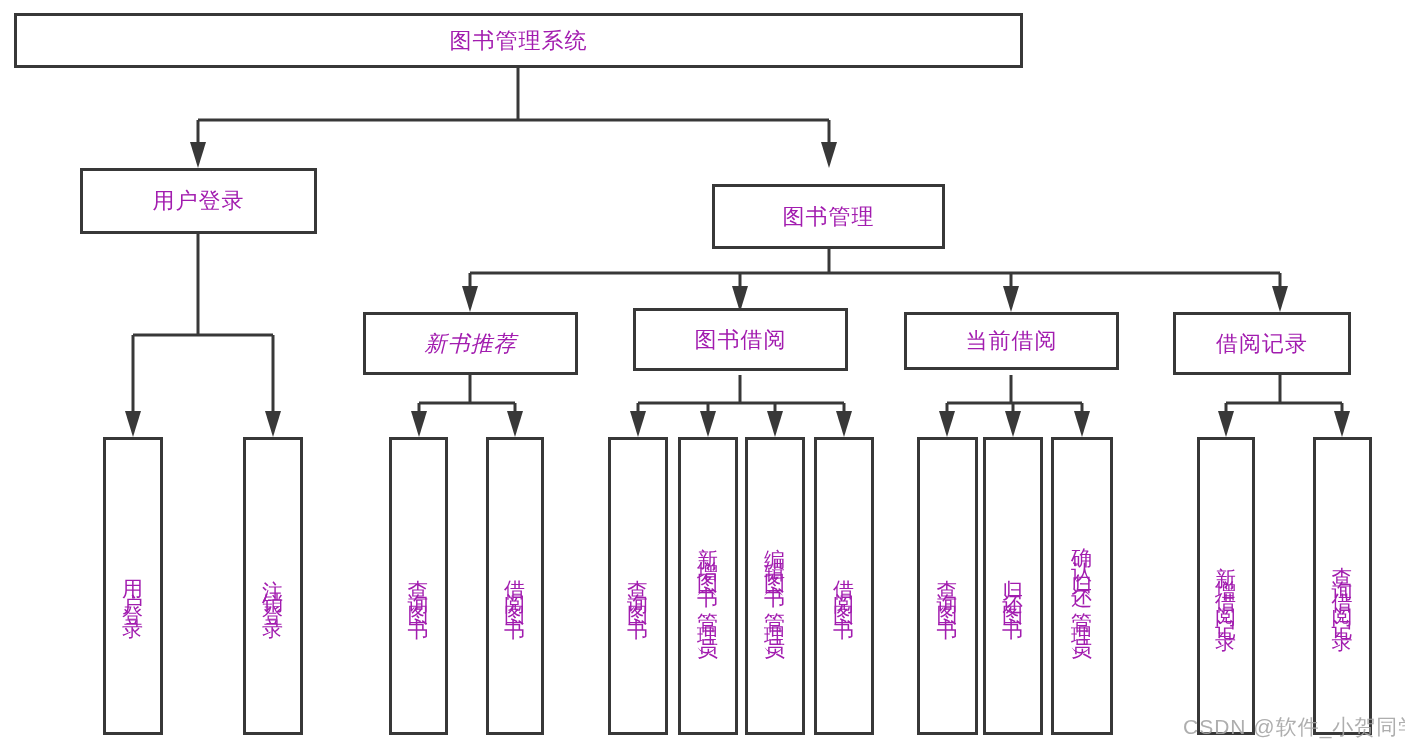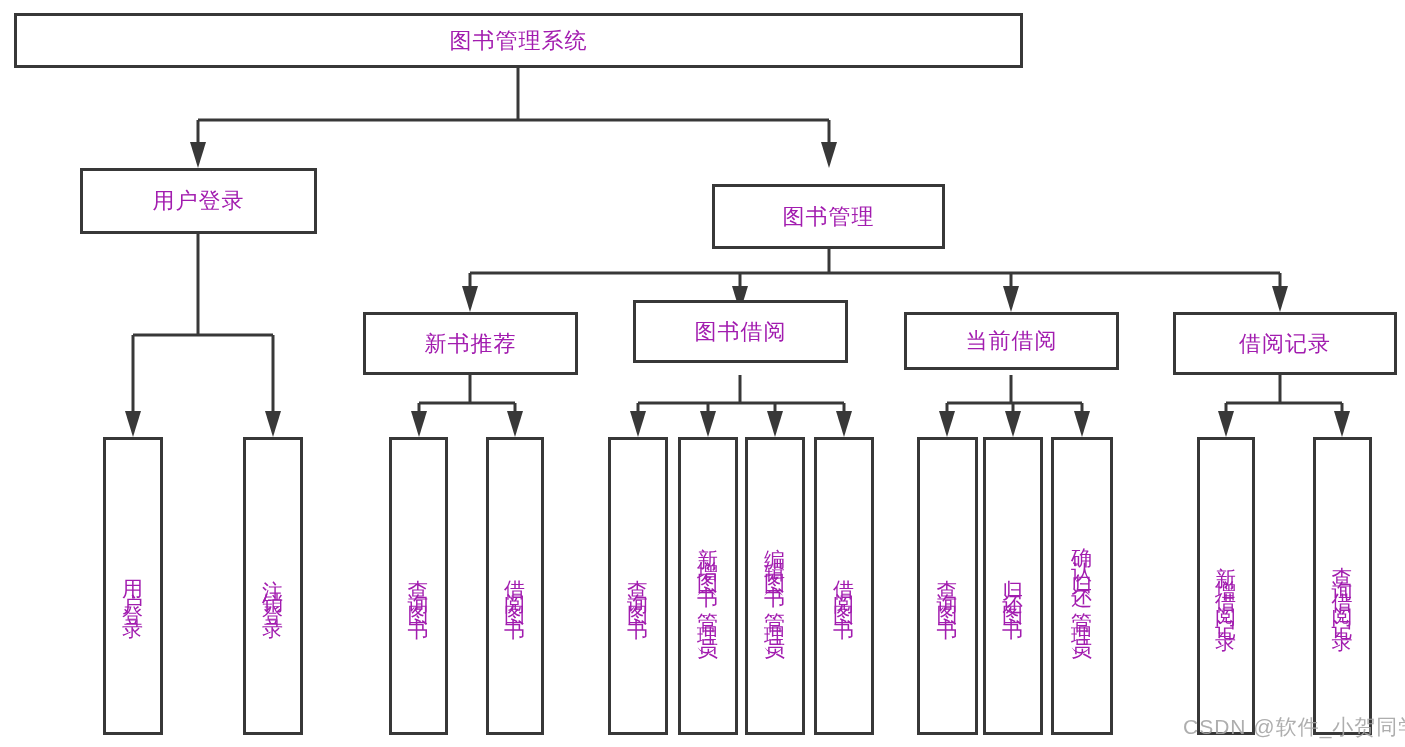--- a/index.html
+++ b/index.html
@@ -43,24 +43,24 @@
     font-size: 21px;
     letter-spacing: 13px;
     white-space: normal;
     line-height: 1;
     padding-top: 6px;
   }
   
   .n-root          { left: 14px;   top: 13px;  width: 1009px; height: 55px; }
   .n-user-login    { left: 80px;   top: 168px; width: 237px;  height: 66px; }
   .n-book-mgmt     { left: 712px;  top: 168px; width: 233px;  height: 65px; margin-top: 16px; }
-  .n-new-books     { left: 363px;  top: 312px; width: 215px;  height: 63px; }
-  .n-book-borrow   { left: 633px;  top: 300px; width: 215px;  height: 63px; }
+  .n-new-books     { left: 363px;  top: 312px; width: 215px;  height: 63px; font-style: italic; }
+  .n-book-borrow   { left: 633px;  top: 308px; width: 215px;  height: 63px; }
   .n-current       { left: 904px;  top: 312px; width: 215px;  height: 58px; }
-  .n-records       { left: 1173px; top: 312px; width: 224px;  height: 63px; }
+  .n-records       { left: 1173px; top: 312px; width: 178px;  height: 63px; }
   .leaf            { top: 437px;   height: 298px; }
   .l1  { left: 103px;  width: 60px; }
   .l2  { left: 243px;  width: 60px; }
   .l3  { left: 389px;  width: 59px; }
   .l4  { left: 486px;  width: 58px; }
   .l5  { left: 608px;  width: 60px; }
   .l6  { left: 678px;  width: 60px; }
   .l7  { left: 745px;  width: 60px; }
   .l8  { left: 814px;  width: 60px; }
   .l9  { left: 917px;  width: 61px; }

